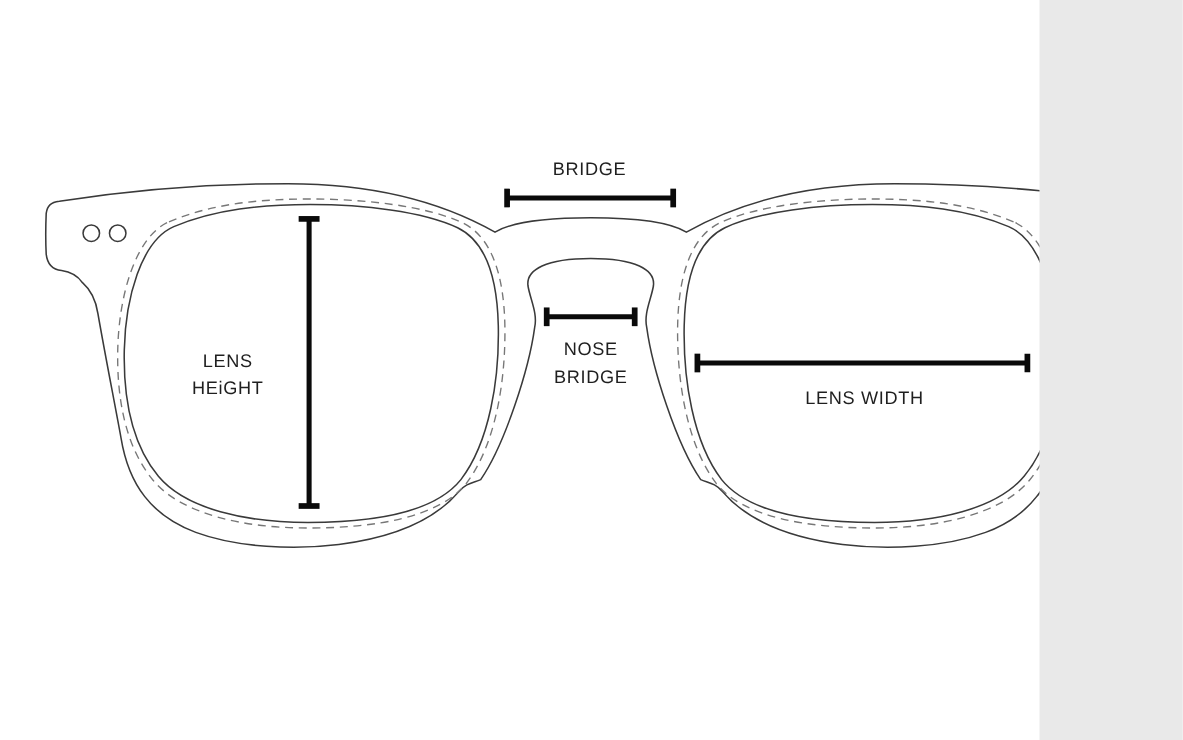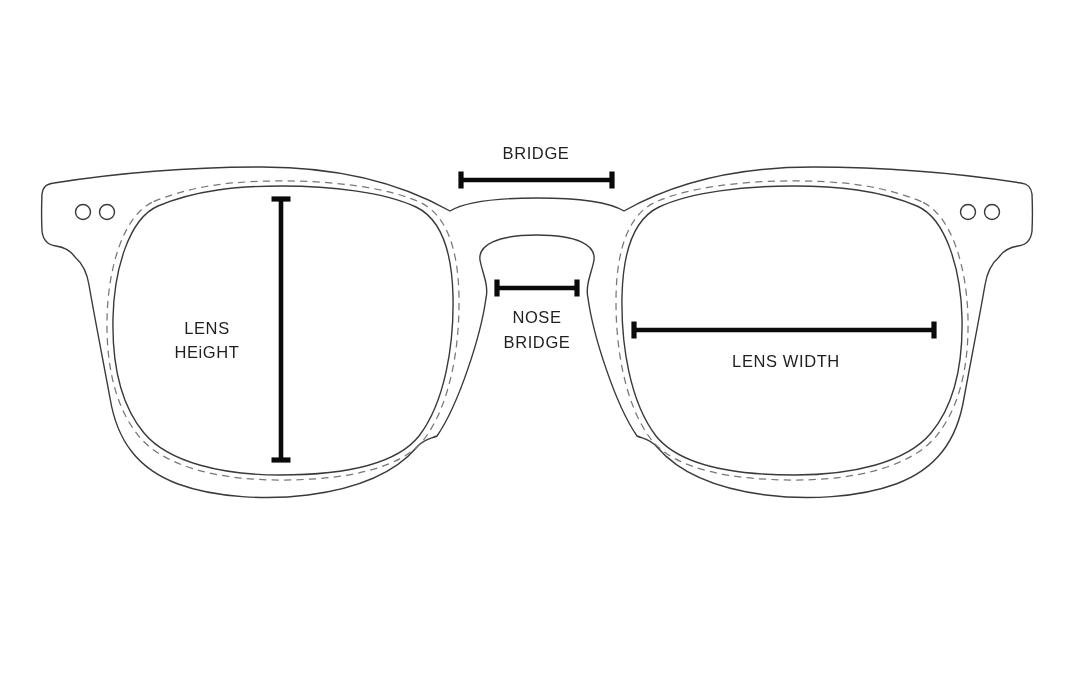--- a/index.html
+++ b/index.html
@@ -5,21 +5,21 @@
   :root{
     --background:#ffffff;
     --outline:#3a3a3a;
     --dashed-groove:#777777;
     --measure:#0a0a0a;
     --text:#1f1f1f;
   }
   html,body{margin:0;padding:0;background:#e9e9e9;}
   .stage{
     position:relative;
-    width:1075px;height:673px;
+    width:945px;height:673px;
     background:var(--background);
     overflow:hidden;
     font-family:"Liberation Sans", sans-serif;
   }
   svg{display:block;width:1075px;height:673px;}
   .thin{fill:none;stroke:var(--outline);stroke-width:1.4;stroke-linecap:round;stroke-linejoin:round;}
   .groove{fill:none;stroke:var(--dashed-groove);stroke-width:1.2;stroke-dasharray:7 5;}
   .bar{stroke:var(--measure);stroke-width:4.6;stroke-linecap:butt;fill:none;}
   .cap{stroke:var(--measure);stroke-width:5.2;stroke-linecap:butt;fill:none;}
   .lbl{

